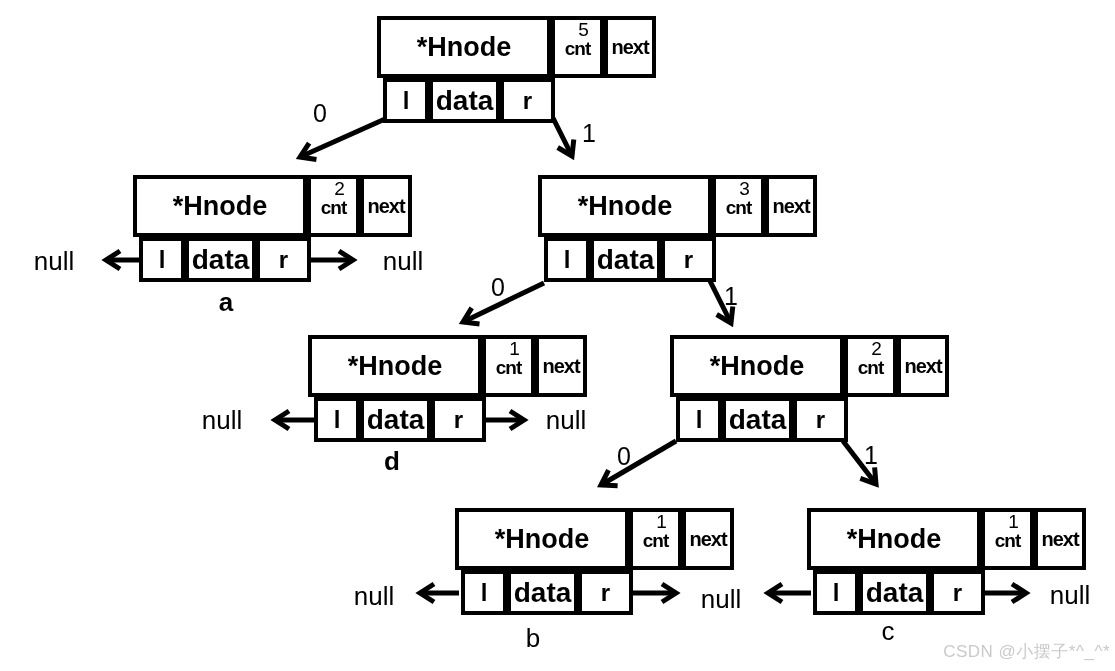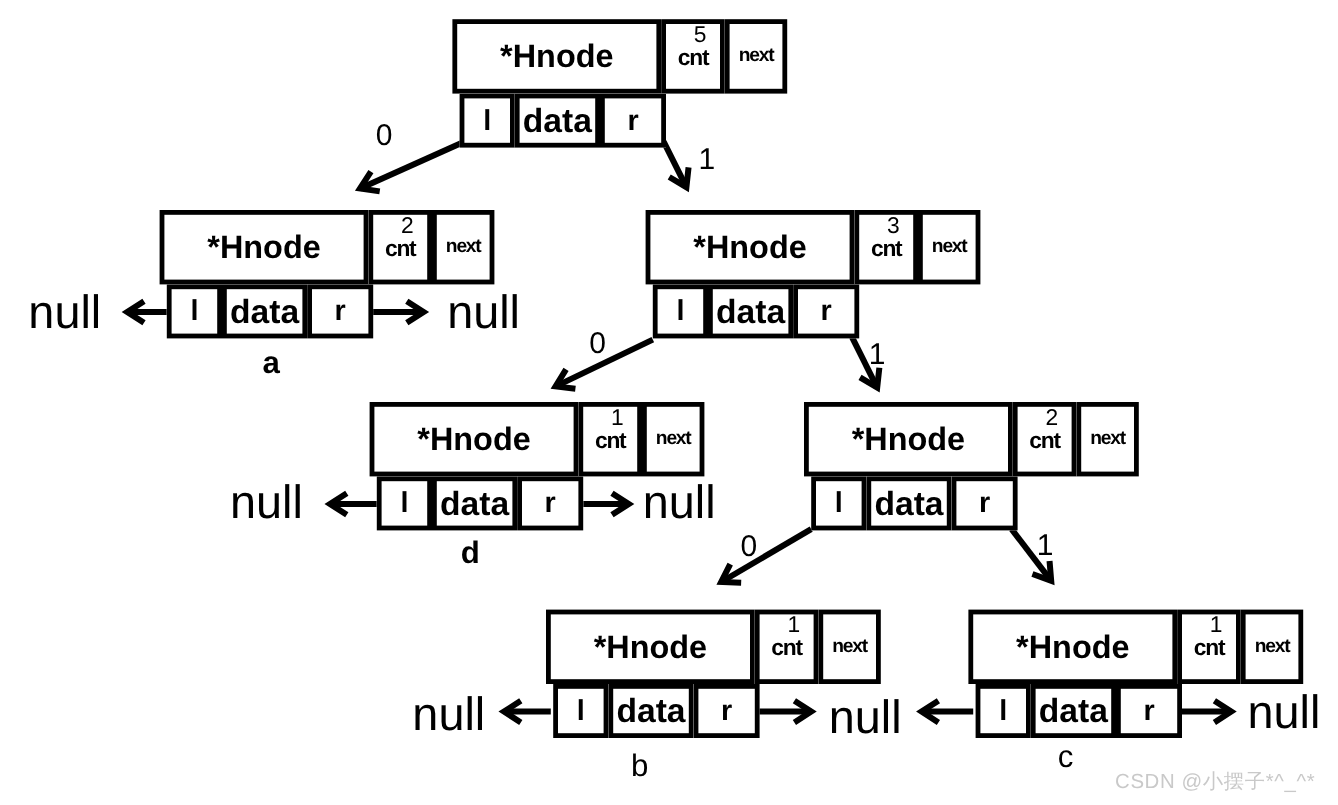--- a/index.html
+++ b/index.html
@@ -18,34 +18,34 @@
     box-sizing:border-box;
     border:4px solid #000;
     background:#fff;
     display:flex;align-items:center;justify-content:center;
     font-weight:bold;color:#000;
   }
   .c-type{width:174px;height:62px;font-size:27px;letter-spacing:0px;}
   .c-cnt{width:53px;height:62px;flex-direction:column;justify-content:flex-start;padding-top:1px;}
   .cnt-num{font-weight:normal;font-size:19px;line-height:17px;transform:translateX(6px);}
   .cnt-word{font-size:19px;line-height:26px;margin-top:-2px;letter-spacing:-1px;}
-  .c-next{width:52px;height:62px;font-size:16px;letter-spacing:-1px;}
+  .c-next{width:52px;height:62px;font-size:20px;letter-spacing:-1px;}
   .c-l{width:46px;height:45px;font-size:24px;}
   .c-data{width:71px;height:45px;font-size:28px;}
   .c-r{width:55px;height:45px;font-size:24px;}
   .lbl{
     position:absolute;z-index:3;color:#000;white-space:nowrap;
     transform:translate(-50%,-50%);
   }
-  .null{font-size:39px;}
+  .null{font-size:26px;}
   .bit{font-size:25px;}
   .tag{font-size:26px;font-weight:bold;}
   .tag.plain{font-weight:normal;}
   .watermark{
-    position:absolute;z-index:3;right:19px;top:640px;
+    position:absolute;z-index:3;right:5px;top:640px;
     font-size:17px;color:#c9c9c9;letter-spacing:0.5px;
   }
 </style>
 </head>
 <body>
 
 <div id="stage">
 
   <svg id="arrows" width="1115" height="671">
     <defs>

